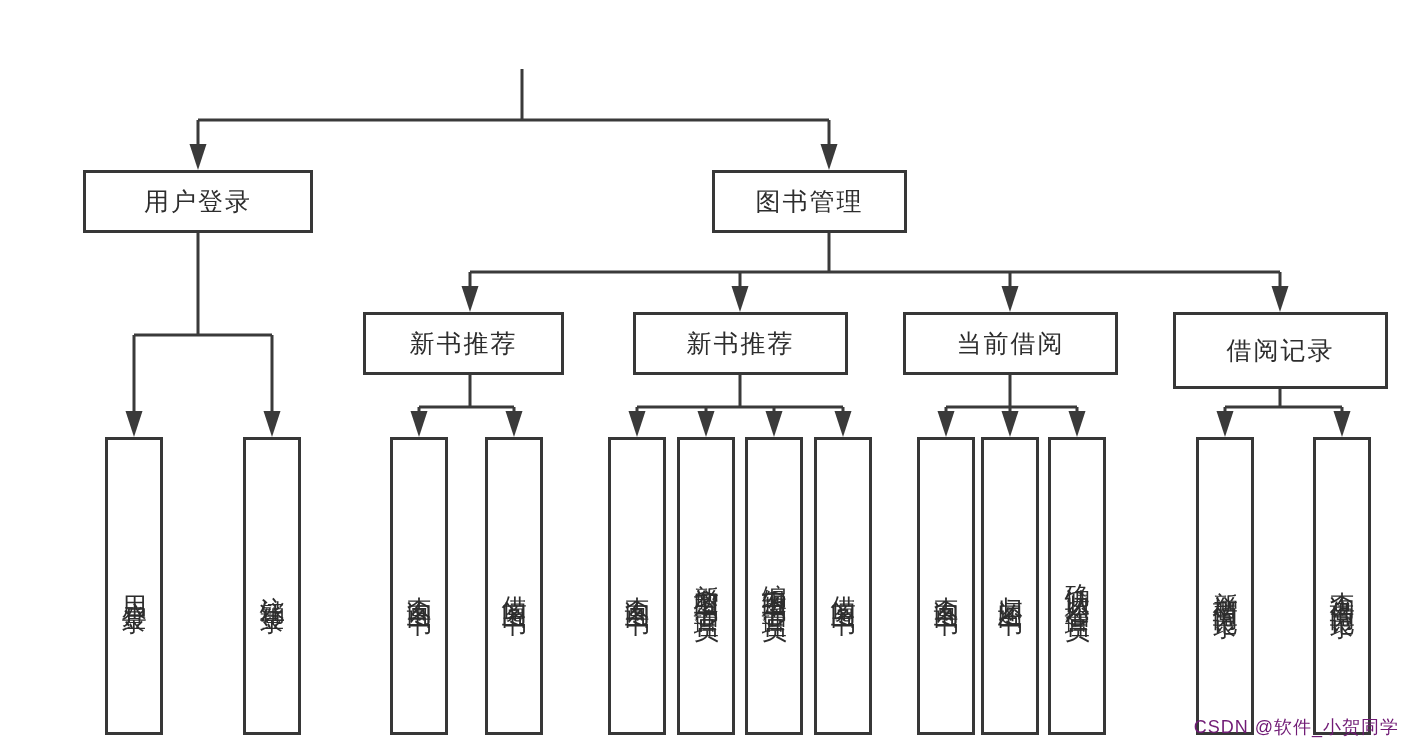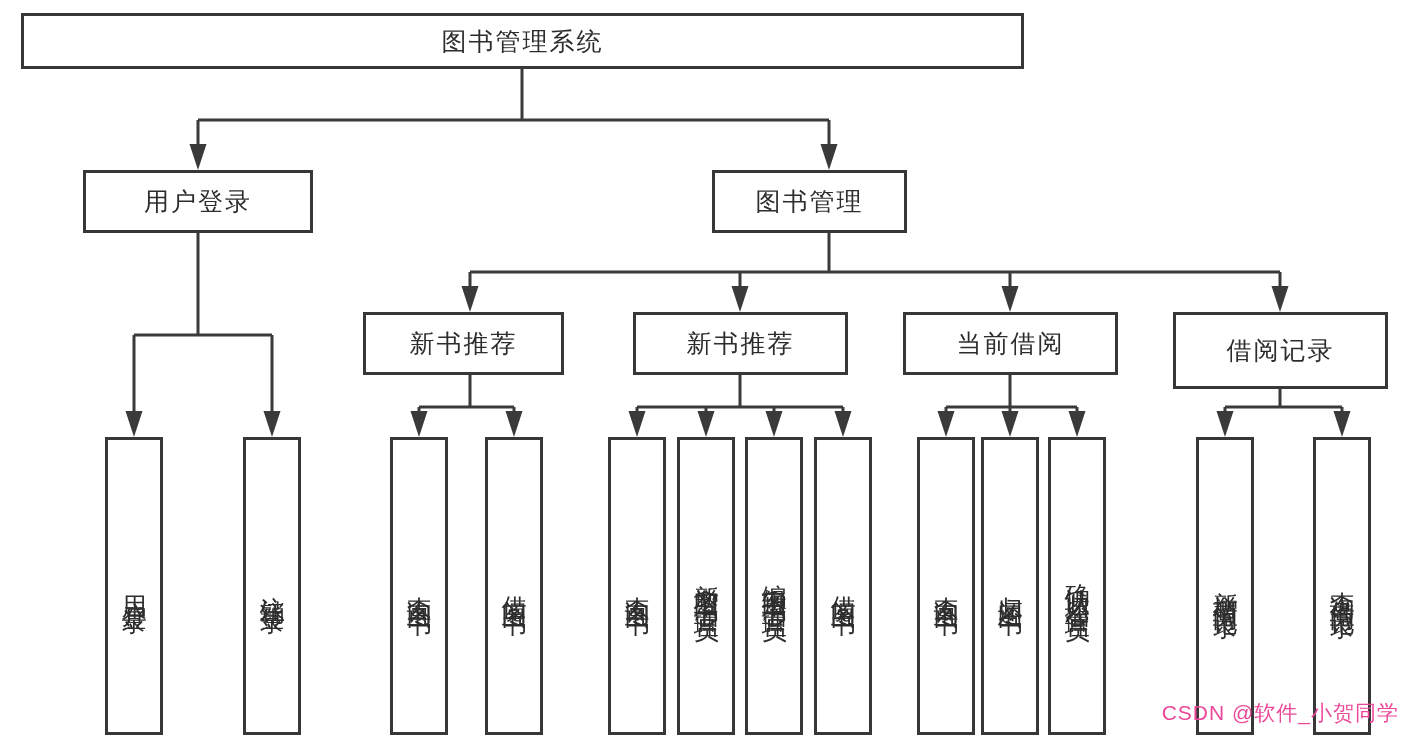--- a/index.html
+++ b/index.html
@@ -36,23 +36,23 @@
     writing-mode: vertical-rl;
     text-orientation: upright;
     font-size: 25px;
     color: #2d2d2d;
     letter-spacing: 5px;
     line-height: 1.1;
   }
   .watermark {
     position: absolute;
     right: 6px;
-    bottom: 20px;
-    font-size: 21px;
-    color: #ec4899;
+    bottom: 8px;
+    font-size: 18px;
+    color: #701a75;
     letter-spacing: 1px;
     z-index: 2;
     white-space: nowrap;
   }
 
   
   #n-root            { left: 21px;   top: 13px;  width: 1003px; height: 56px; }
   #n-user-login      { left: 83px;   top: 170px; width: 230px;  height: 63px; }
   #n-book-mgmt       { left: 712px;  top: 170px; width: 195px;  height: 63px; }
   #n-new-book        { left: 363px;  top: 312px; width: 201px;  height: 63px; }
@@ -107,23 +107,20 @@
       <polygon points="765.5,411 782.5,411 774,437"></polygon>
       <polygon points="834.5,411 851.5,411 843,437"></polygon>
       <polygon points="937.5,411 954.5,411 946,437"></polygon>
       <polygon points="1001.5,411 1018.5,411 1010,437"></polygon>
       <polygon points="1068.5,411 1085.5,411 1077,437"></polygon>
       <polygon points="1216.5,411 1233.5,411 1225,437"></polygon>
       <polygon points="1333.5,411 1350.5,411 1342,437"></polygon>
     </g>
   </svg>
 
-  <div class="box" id="n-root">
-    <span class="h-label">图书管理系统</span>
-  </div>
 
   <div class="box" id="n-user-login">
     <span class="h-label">用户登录</span>
   </div>
   <div class="box" id="n-book-mgmt">
     <span class="h-label">图书管理</span>
   </div>
 
   <div class="box" id="n-new-book">
     <span class="h-label">新书推荐</span>

